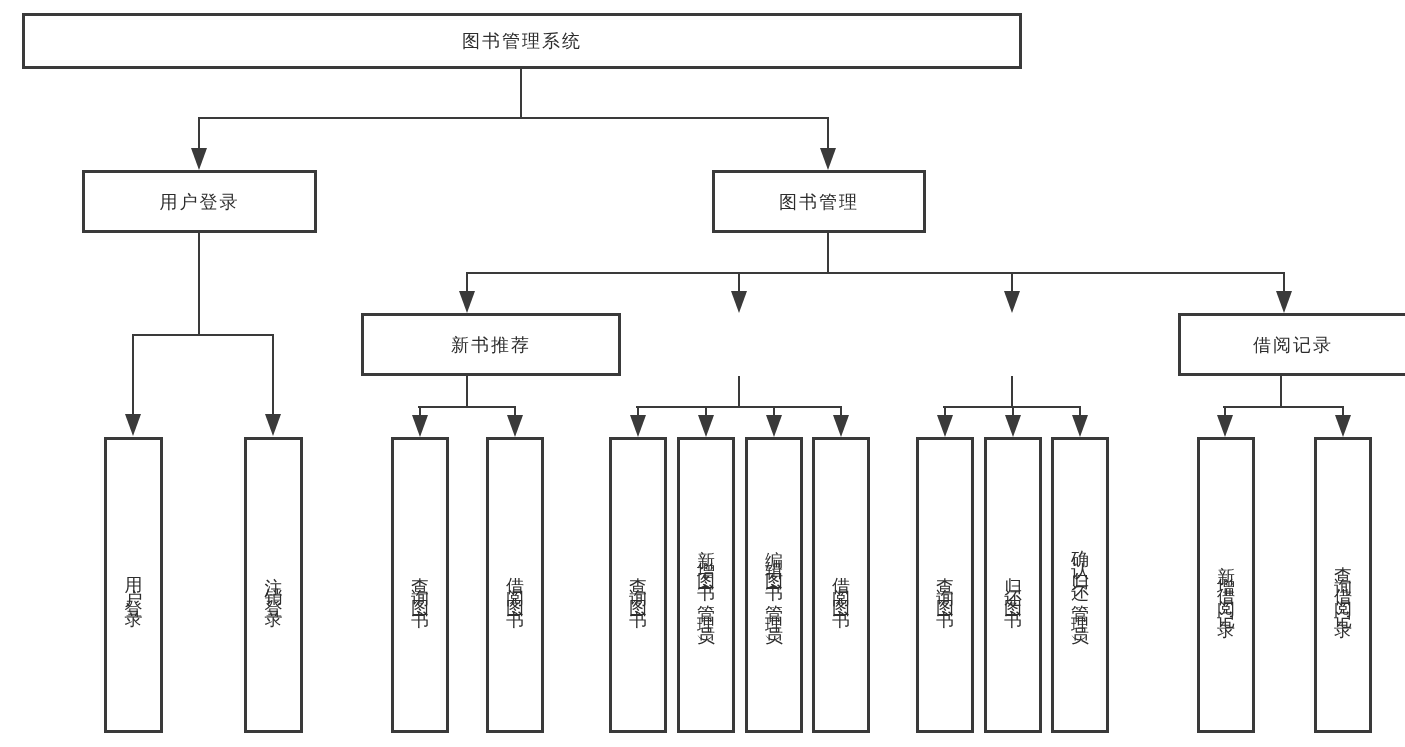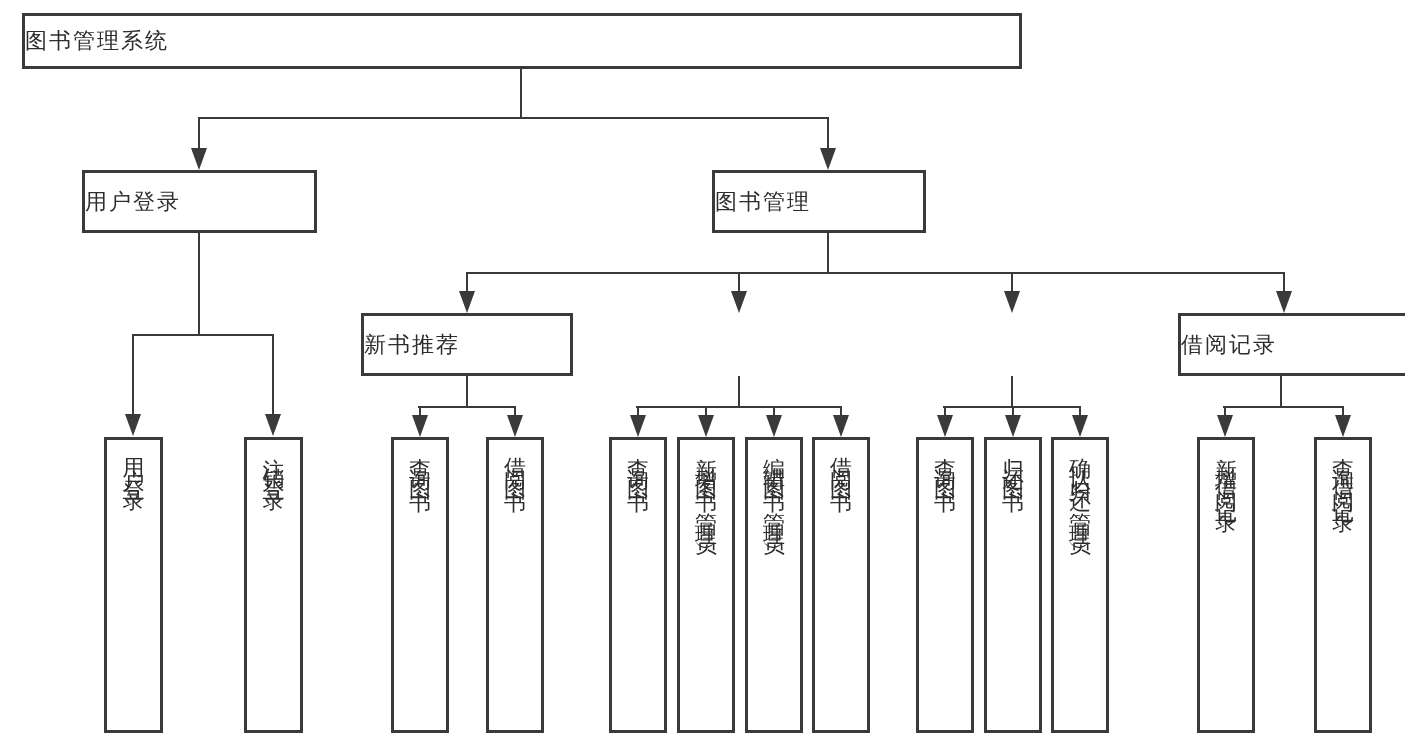--- a/index.html
+++ b/index.html
@@ -14,22 +14,22 @@
     width: 1405px; height: 747px;
     background: #ffffff;
   }
   .node {
     position: absolute;
     box-sizing: border-box;
     border: 3px solid #3a3a3a;
     background: #ffffff;
     display: flex;
     align-items: center;
-    justify-content: flex-start;
-    font-size: 22px;
+    justify-content: center;
+    font-size: 18px;
     color: #2d2d2d;
     letter-spacing: 2px;
     white-space: nowrap;
   }
   .leaf {
     writing-mode: vertical-rl;
     text-orientation: mixed;
     letter-spacing: 11px;
     white-space: normal;
     line-height: 1;
@@ -92,21 +92,21 @@
   <div class="hline" style="left:466px; top:272px; width:819px;"></div>
   <div class="vline" style="left:466px; top:272px; height:21px;"></div>
   <div class="vline" style="left:738px; top:272px; height:21px;"></div>
   <div class="vline" style="left:1011px; top:272px; height:21px;"></div>
   <div class="vline" style="left:1283px; top:272px; height:21px;"></div>
   <div class="arrow" style="left:459px; top:291px;"></div>
   <div class="arrow" style="left:731px; top:291px;"></div>
   <div class="arrow" style="left:1004px; top:291px;"></div>
   <div class="arrow" style="left:1276px; top:291px;"></div>
 
-  <div class="node" style="left:361px; top:313px; width:212px; height:63px;">
+  <div class="node" style="left:361px; top:313px; width:260px; height:63px;">
     <span>新书推荐</span>
   </div>
   <div class="node" style="left:1178px; top:313px; width:230px; height:63px;">
     <span>借阅记录</span>
   </div>
 
   <div class="vline" style="left:466px; top:376px; height:32px;"></div>
   <div class="hline" style="left:418px; top:406px; width:98px;"></div>
   <div class="vline" style="left:419px; top:406px; height:11px;"></div>
   <div class="vline" style="left:514px; top:406px; height:11px;"></div>

